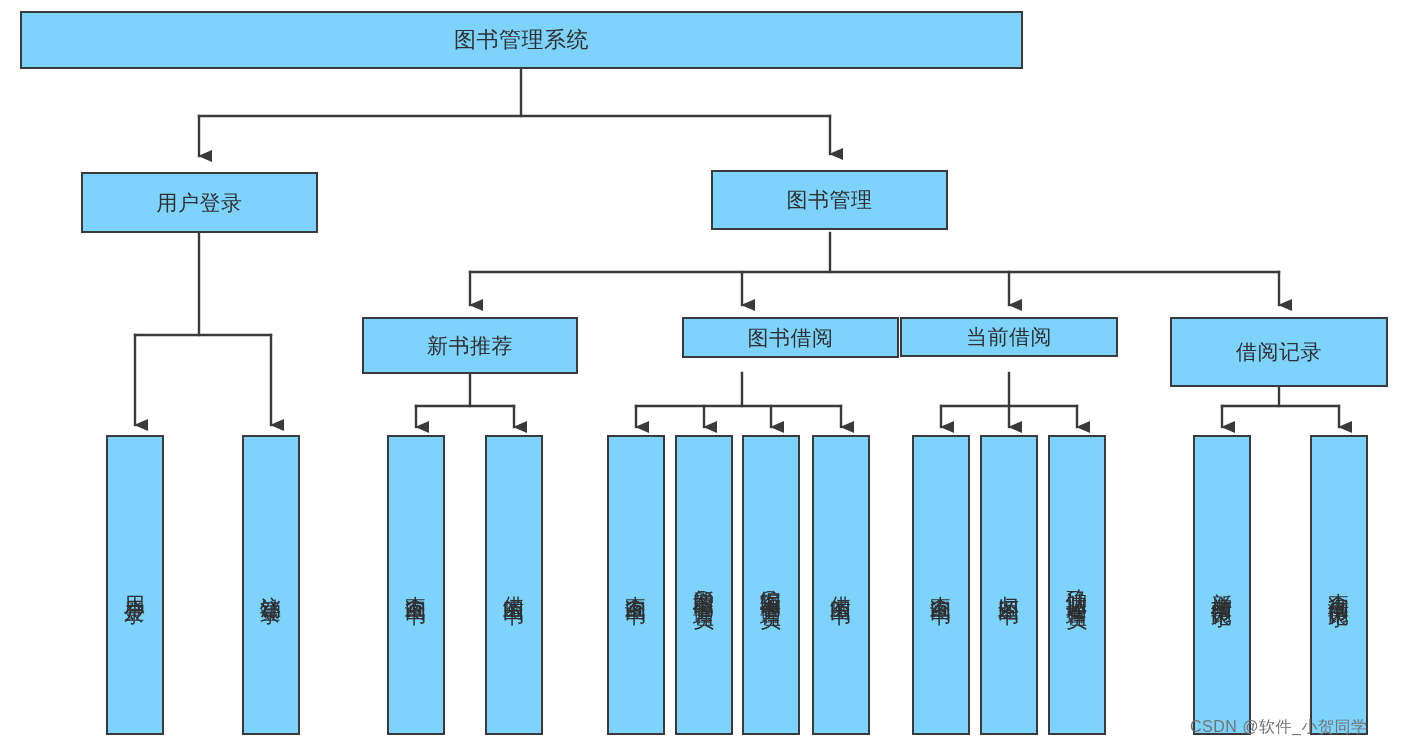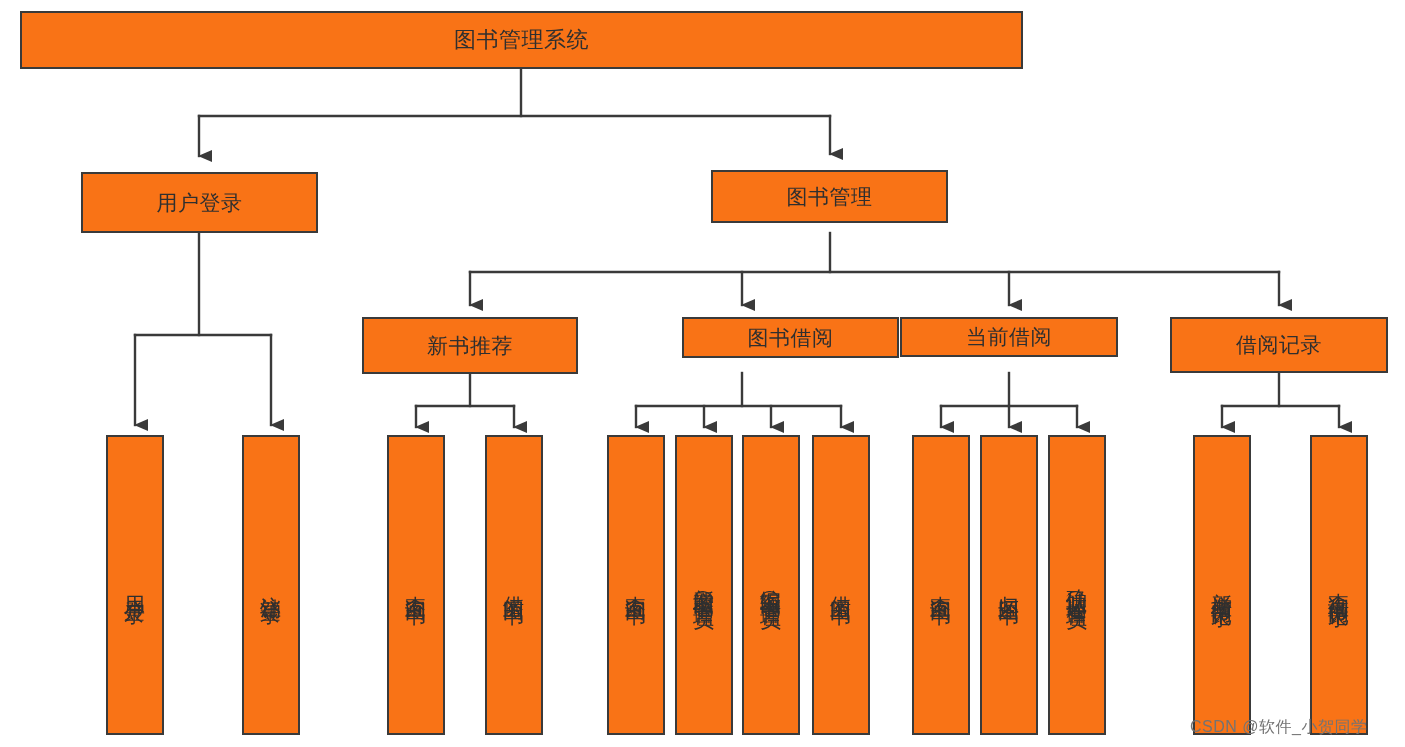--- a/index.html
+++ b/index.html
@@ -22,21 +22,21 @@
     left: 0;
     top: 0;
     width: 1405px;
     height: 747px;
     pointer-events: none;
   }
   .node {
     position: absolute;
     box-sizing: border-box;
     border: 2px solid #3a3a3a;
-    background: #f97316;
+    background: #7dd3fc;
     color: #2f2f2f;
     display: flex;
     align-items: center;
     justify-content: center;
     text-align: center;
   }
   .node .label {
     display: block;
     line-height: 1.12;
     white-space: nowrap;
@@ -130,37 +130,37 @@
   </svg>
 
   <div class="node horiz root" style="left:20px; top:11px; width:1003px; height:58px;">
     <span class="label">图书管理系统</span>
   </div>
 
   <div class="node horiz" style="left:81px; top:172px; width:237px; height:61px;">
     <span class="label">用户登录</span>
   </div>
 
-  <div class="node horiz" style="left:711px; top:170px; width:237px; height:53px;">
+  <div class="node horiz" style="left:711px; top:170px; width:237px; height:60px;">
     <span class="label">图书管理</span>
   </div>
 
   <div class="node horiz" style="left:362px; top:317px; width:216px; height:57px;">
     <span class="label">新书推荐</span>
   </div>
 
   <div class="node horiz" style="left:634px; top:317px; width:217px; height:41px;margin-left:48px;">
     <span class="label">图书借阅</span>
   </div>
 
   <div class="node horiz" style="left:900px; top:317px; width:218px; height:40px;">
     <span class="label">当前借阅</span>
   </div>
 
-  <div class="node horiz" style="left:1170px; top:317px; width:218px; height:56px;">
+  <div class="node horiz" style="left:1170px; top:317px; width:218px; height:70px;">
     <span class="label">借阅记录</span>
   </div>
 
   <div class="node vert" style="left:106px; top:435px; width:58px; height:300px;">
     <span class="label">用户登录</span>
   </div>
 
   <div class="node vert" style="left:242px; top:435px; width:58px; height:300px;">
     <span class="label">注销登录</span>
   </div>

